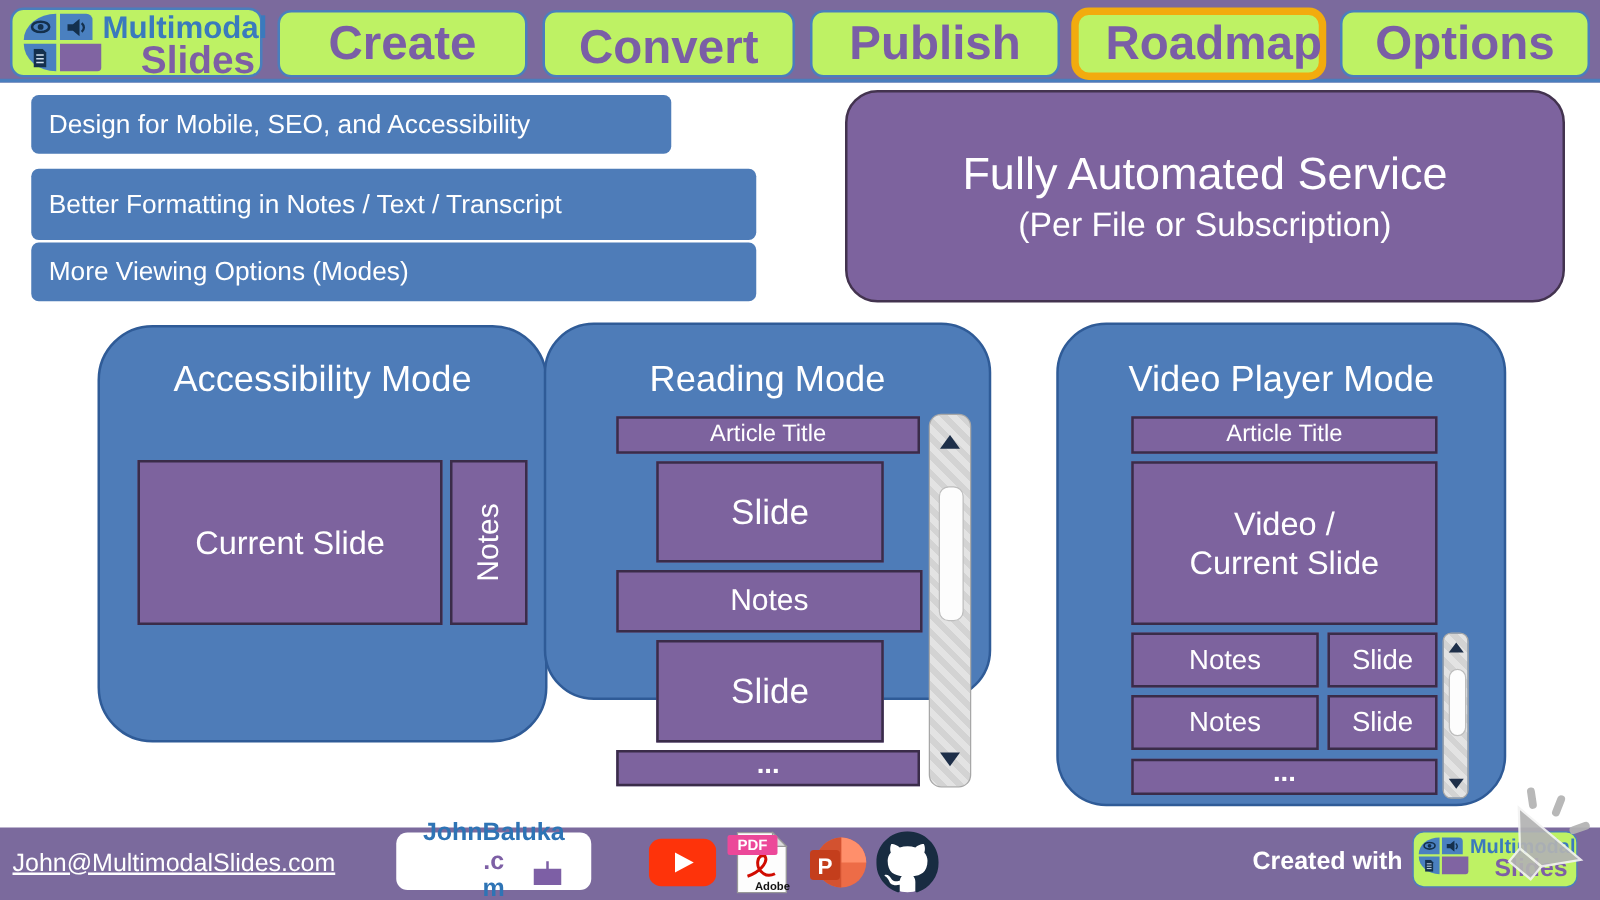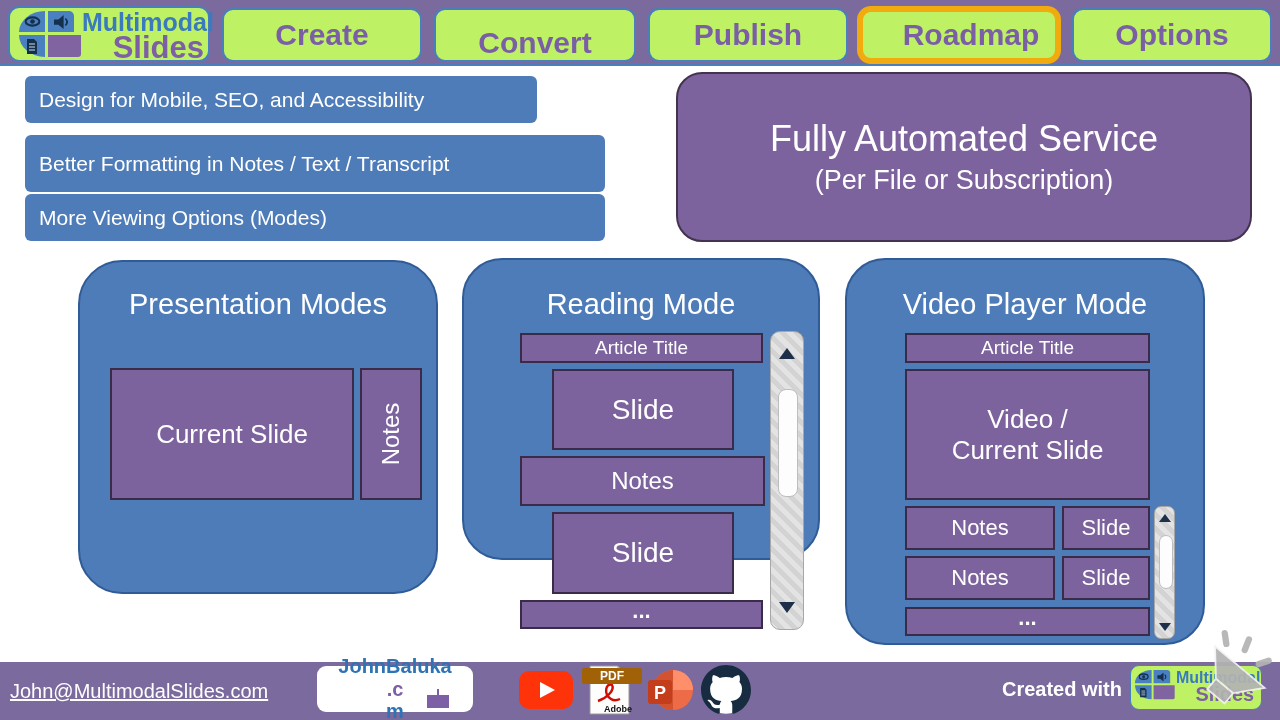--- a/index.html
+++ b/index.html
@@ -4,21 +4,21 @@
 <style>
   html,body{margin:0;padding:0;background:#555;}
   .stage{position:relative;width:1280px;height:720px;margin:0 auto;background:#fff;
          font-family:"Liberation Sans",sans-serif;overflow:hidden;}
   .abs{position:absolute;box-sizing:border-box;}
 
   
   .topbar{background:#7b6a9d;border-bottom:3px solid #4a7ebd;}
   .whitebox{background:#bef264;border:2.5px solid #4a7ebd;border-radius:11px;}
   .tab{display:flex;align-items:center;justify-content:center;
-       font-weight:bold;font-size:30px;color:#7a5ea6;cursor:pointer;}
+       font-weight:bold;font-size:38px;color:#7a5ea6;cursor:pointer;}
   .tab.active{border:6px solid #f2ab0e;border-radius:14px;padding-left:24px;}
 
   
   .mark-q{position:absolute;background:#4a80c0;display:flex;align-items:center;justify-content:center;}
   .brand-top{color:#3a7abd;font-weight:bold;font-size:25px;line-height:24px;}
   .brand-bottom{color:#7d5fa5;font-weight:bold;font-size:31px;line-height:28px;}
 
   
   .feature{background:#4e7cb8;border-radius:6px;color:#fff;font-size:21px;
            display:flex;align-items:center;padding-left:14px;}
@@ -49,22 +49,22 @@
   
   .bottombar{background:#7b6a9d;}
   .email{color:#fff;font-size:20px;text-decoration:underline;cursor:pointer;}
   .jb-box{background:#fff;border-radius:9px;display:flex;align-items:center;justify-content:center;
           font-weight:bold;font-size:20px;cursor:pointer;flex-direction:column;}
   .jb-blue{color:#2e74b5;} .jb-purple{color:#7d5fa5;}
   .jb-o{display:inline-block;width:15px;height:15px;border-radius:50%;background:#7d5fa5;margin:0 1px -1px 1px;}
   .jb-rect{position:absolute;width:22px;height:13px;background:#7d5fa5;right:24px;bottom:4px;}
   .jb-stem{position:absolute;width:2px;height:7px;background:#7d5fa5;right:34px;bottom:16px;}
   .created{color:#fff;font-weight:bold;font-size:20px;}
-  .pdf-banner{position:absolute;left:-4px;top:3px;background:#a16207;color:#fff;font-weight:bold;
-              font-size:12px;padding:1px 18px;border-radius:2px;}
+  .pdf-banner{position:absolute;left:-4px;top:3px;background:#ec4899;color:#fff;font-weight:bold;
+              font-size:12px;padding:1px 8px;border-radius:2px;}
   .adobe-label{position:absolute;right:0px;bottom:1px;color:#111;font-weight:bold;font-size:9px;}
 </style>
 </head>
 <body>
 
 <div class="stage">
 
   <div class="abs topbar" style="left:0;top:0;width:1280px;height:66px;"></div>
 
   <div class="abs whitebox" style="left:8px;top:6px;width:202px;height:56px;">
@@ -120,30 +120,30 @@
   <div class="abs feature" style="left:25px;top:194px;width:580px;height:47px;">
     <span>More Viewing Options (Modes)</span>
   </div>
 
   <div class="abs service" style="left:676px;top:72px;width:576px;height:170px;">
     <div class="t1">Fully Automated Service</div>
     <div class="t2">(Per File or Subscription)</div>
   </div>
 
   <div class="abs panel" style="left:78px;top:260px;width:360px;height:334px;">
-    <div class="abs panel-title" style="left:0;top:26px;width:100%;">Presentation Modes</div>
+    <div class="abs panel-title" style="left:0;top:26px;width:100%;">Accessibility Mode</div>
     <div class="abs pbox" style="left:30px;top:106px;width:244px;height:132px;font-size:26px;">
       <span>Current Slide</span>
     </div>
     <div class="abs pbox" style="left:280px;top:106px;width:62px;height:132px;">
       <span class="vtext">Notes</span>
     </div>
   </div>
 
-  <div class="abs panel" style="left:462px;top:258px;width:358px;height:302px;border-radius:40px;">
+  <div class="abs panel" style="left:435px;top:258px;width:358px;height:302px;border-radius:40px;">
     <div class="abs panel-title" style="left:0;top:28px;width:100%;">Reading Mode</div>
     <div class="abs pbox" style="left:56px;top:73px;width:243px;height:30px;font-size:19px;">
       <span>Article Title</span>
     </div>
     <div class="abs pbox" style="left:88px;top:109px;width:182px;height:81px;font-size:28px;">
       <span>Slide</span>
     </div>
     <div class="abs pbox" style="left:56px;top:196px;width:245px;height:50px;font-size:24px;">
       <span>Notes</span>
     </div>

